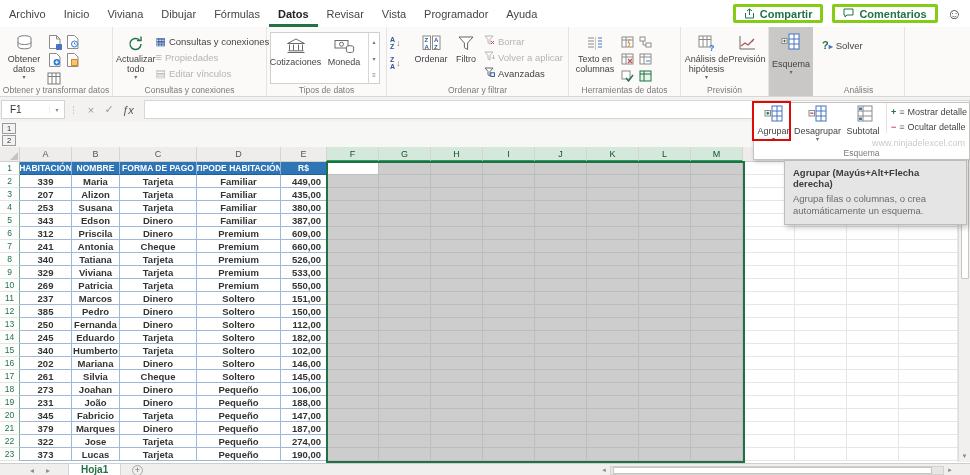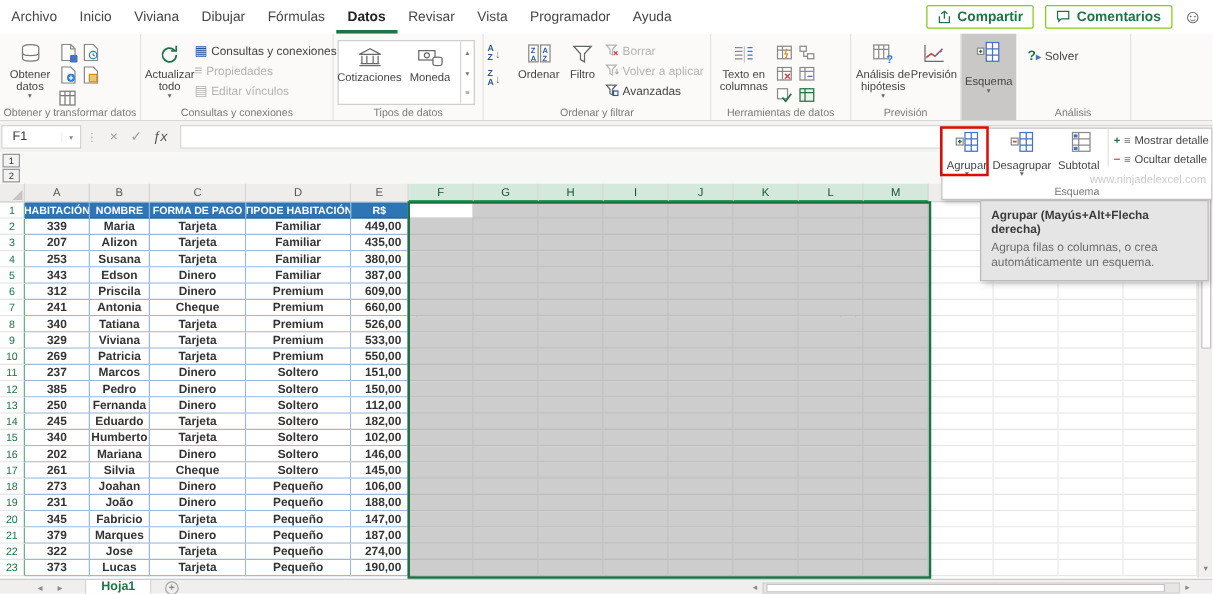--- a/index.html
+++ b/index.html
@@ -6,21 +6,21 @@
   html,body { width:970px; height:475px; }
   body { position:relative; overflow:hidden; background:#fff;
          font-family:"Liberation Sans", sans-serif; color:#444; }
 
   
   #tabbar { position:absolute; left:0; top:0; width:970px; height:27px;
             background:#fff; display:flex; align-items:stretch; }
   .tab { padding:0 9px; font-size:11px; color:#454545; display:flex; align-items:center; cursor:default; }
   .tab.active { font-weight:700; color:#222; box-shadow:inset 0 -3px 0 #217346; }
   #tabbar-right { margin-left:auto; display:flex; align-items:center; gap:9px; padding-right:8px; }
-  .trbtn { border:1px solid #84cc16; border-radius:2px; height:19px; padding:0 8px;
+  .trbtn { border:3px solid #84cc16; border-radius:2px; height:19px; padding:0 8px;
            display:flex; align-items:center; gap:5px; font-size:11px; color:#217346;
            font-weight:700; background:#fff; }
   .trbtn svg { display:block; }
   #smiley { font-size:15px; color:#444; line-height:1; }
 
   
   #ribbon { position:absolute; left:0; top:27px; width:970px; height:70px;
             background:#fbfaf9; border-bottom:1px solid #d8d7d5; display:flex; }
   .grp { position:relative; height:69px; border-right:1px solid #e6e4e2;
          display:flex; align-items:flex-start; padding:3px 3px 0 3px; }

